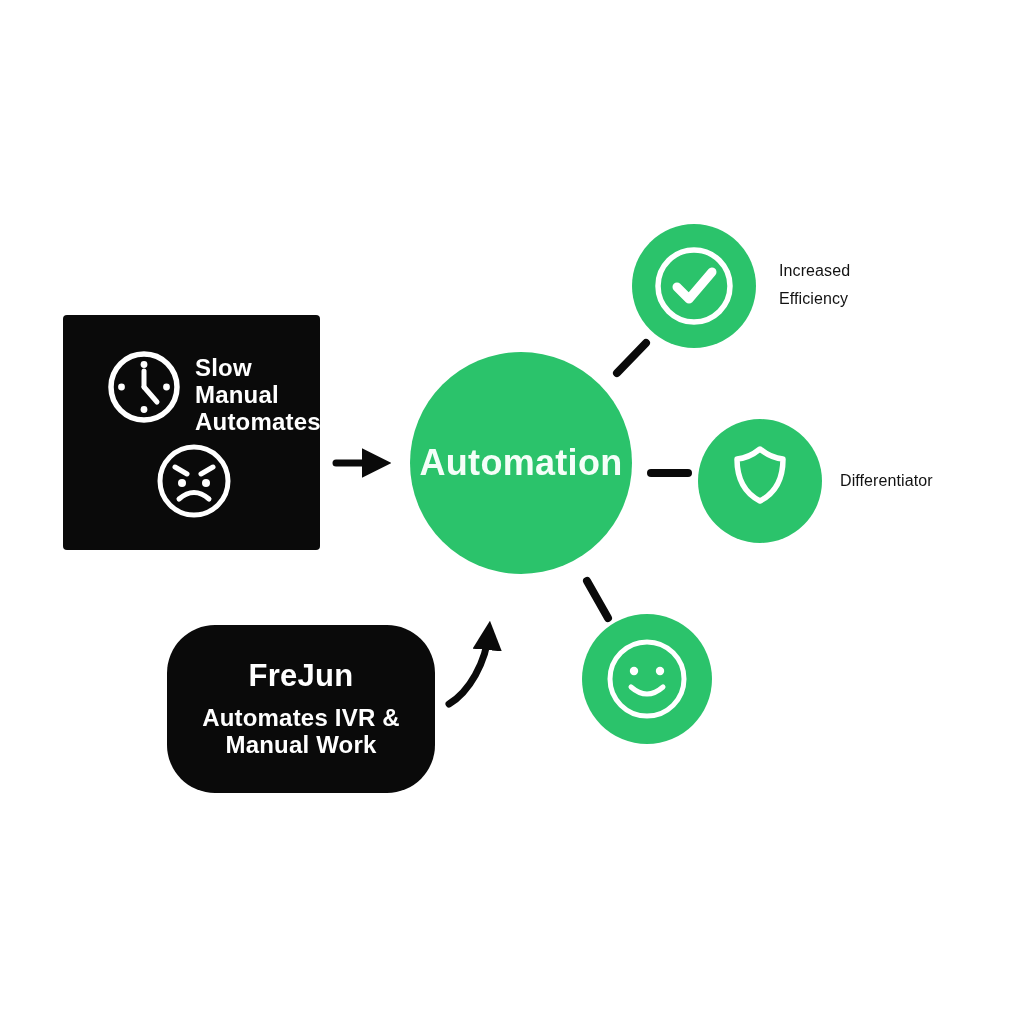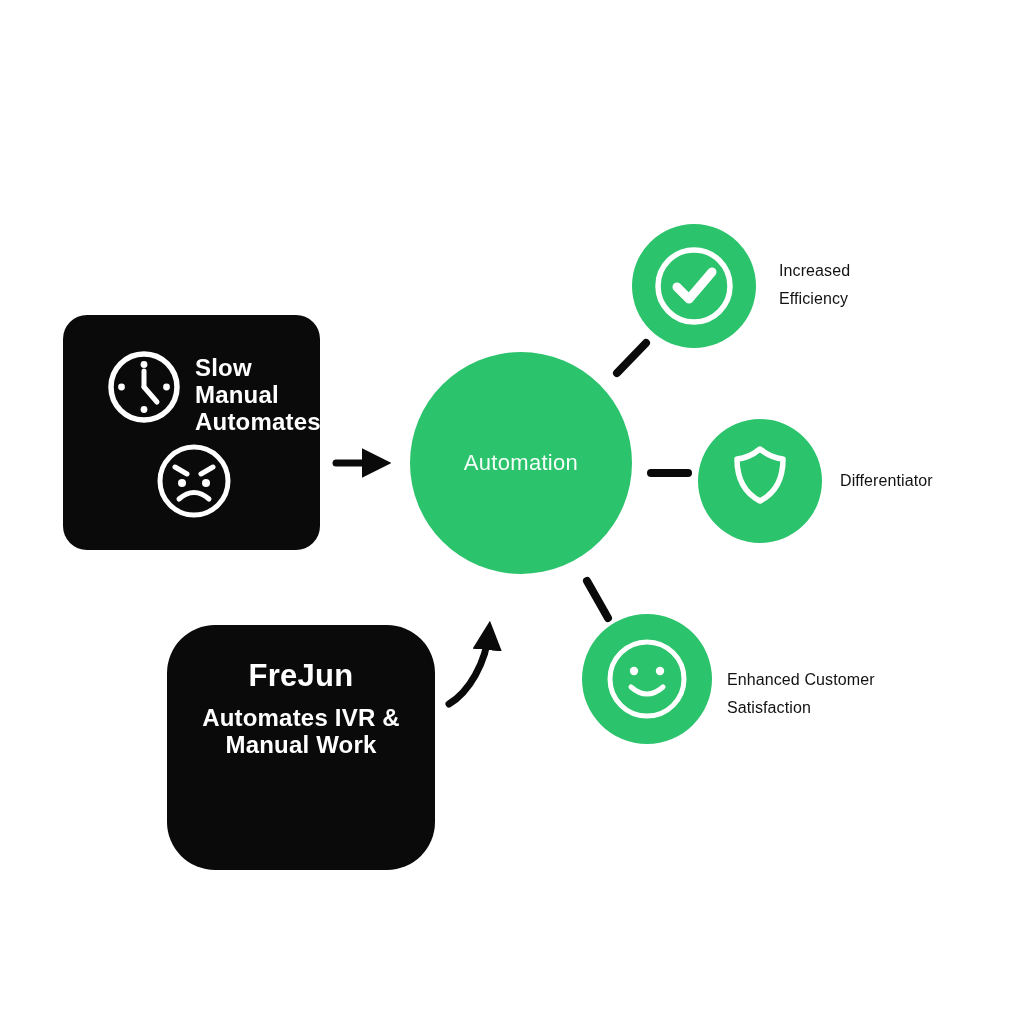--- a/index.html
+++ b/index.html
@@ -3,49 +3,49 @@
 <meta charset="utf-8">
 <style>
   html,body{margin:0;padding:0;background:#ffffff;}
   .stage{
     position:relative;width:1024px;height:1024px;background:#ffffff;overflow:hidden;
     font-family:"Liberation Sans","DejaVu Sans",sans-serif;
   }
   .connectors{position:absolute;left:0;top:0;width:1024px;height:1024px;pointer-events:none;}
 
   .box{position:absolute;background:var(--box-black,#0a0a0a);}
-  .problem-box{left:63px;top:315px;width:257px;height:235px;border-radius:24px;}
+  .problem-box{left:63px;top:315px;width:257px;height:235px;border-radius:4px;}
   .clock-icon{position:absolute;left:41px;top:34px;}
   .angry-icon{position:absolute;left:91px;top:126px;}
   .problem-text{
     position:absolute;left:132px;top:39px;color:#ffffff;
     font-size:24px;line-height:27px;font-weight:600;letter-spacing:.2px;
   }
 
   .center-circle{
     position:absolute;left:410px;top:352px;width:222px;height:222px;border-radius:50%;
     background:var(--green,#2bc36b);display:flex;align-items:center;justify-content:center;
   }
-  .center-circle span{color:#f4fef8;font-size:22px;font-weight:400;letter-spacing:.3px;}
+  .center-circle span{color:#f4fef8;font-size:36px;font-weight:700;letter-spacing:.3px;}
 
   .bubble{position:absolute;border-radius:50%;background:var(--green,#2bc36b);
     display:flex;align-items:center;justify-content:center;}
   .bubble-check{left:632px;top:224px;width:124px;height:124px;}
   .bubble-shield{left:698px;top:419px;width:124px;height:124px;}
   .bubble-smile{left:582px;top:614px;width:130px;height:130px;}
 
   .benefit-label{
     position:absolute;color:var(--label-text,#121212);
     font-size:16px;line-height:28px;font-weight:400;letter-spacing:.1px;
   }
   .label-efficiency{left:779px;top:257px;}
   .label-differentiator{left:840px;top:467px;}
   .label-satisfaction{left:727px;top:666px;}
 
-  .solution-box{left:167px;top:625px;width:268px;height:245px;border-radius:48px;
+  .solution-box{left:167px;top:625px;width:268px;height:168px;border-radius:48px;
     color:#ffffff;text-align:center;}
   .sol-title{margin-top:33px;font-size:31px;font-weight:700;letter-spacing:.3px;}
   .sol-body{margin-top:10px;font-size:24px;line-height:27px;font-weight:600;letter-spacing:.2px;}
 </style>
 </head>
 <body>
 
 <div class="stage">
 
   <svg class="connectors" viewBox="0 0 1024 1024">
@@ -110,24 +110,20 @@
     </svg>
   </div>
 
   <div class="benefit-label label-efficiency">
     <div>Increased</div>
     <div>Efficiency</div>
   </div>
   <div class="benefit-label label-differentiator">
     <div>Differentiator</div>
   </div>
-  <div class="benefit-label label-satisfaction">
-    <div>Enhanced Customer</div>
-    <div>Satisfaction</div>
-  </div>
 
   <div class="box solution-box">
     <div class="sol-title">FreJun</div>
     <div class="sol-body">
       <div>Automates IVR &amp;</div>
       <div>Manual Work</div>
     </div>
   </div>
 
 </div>

